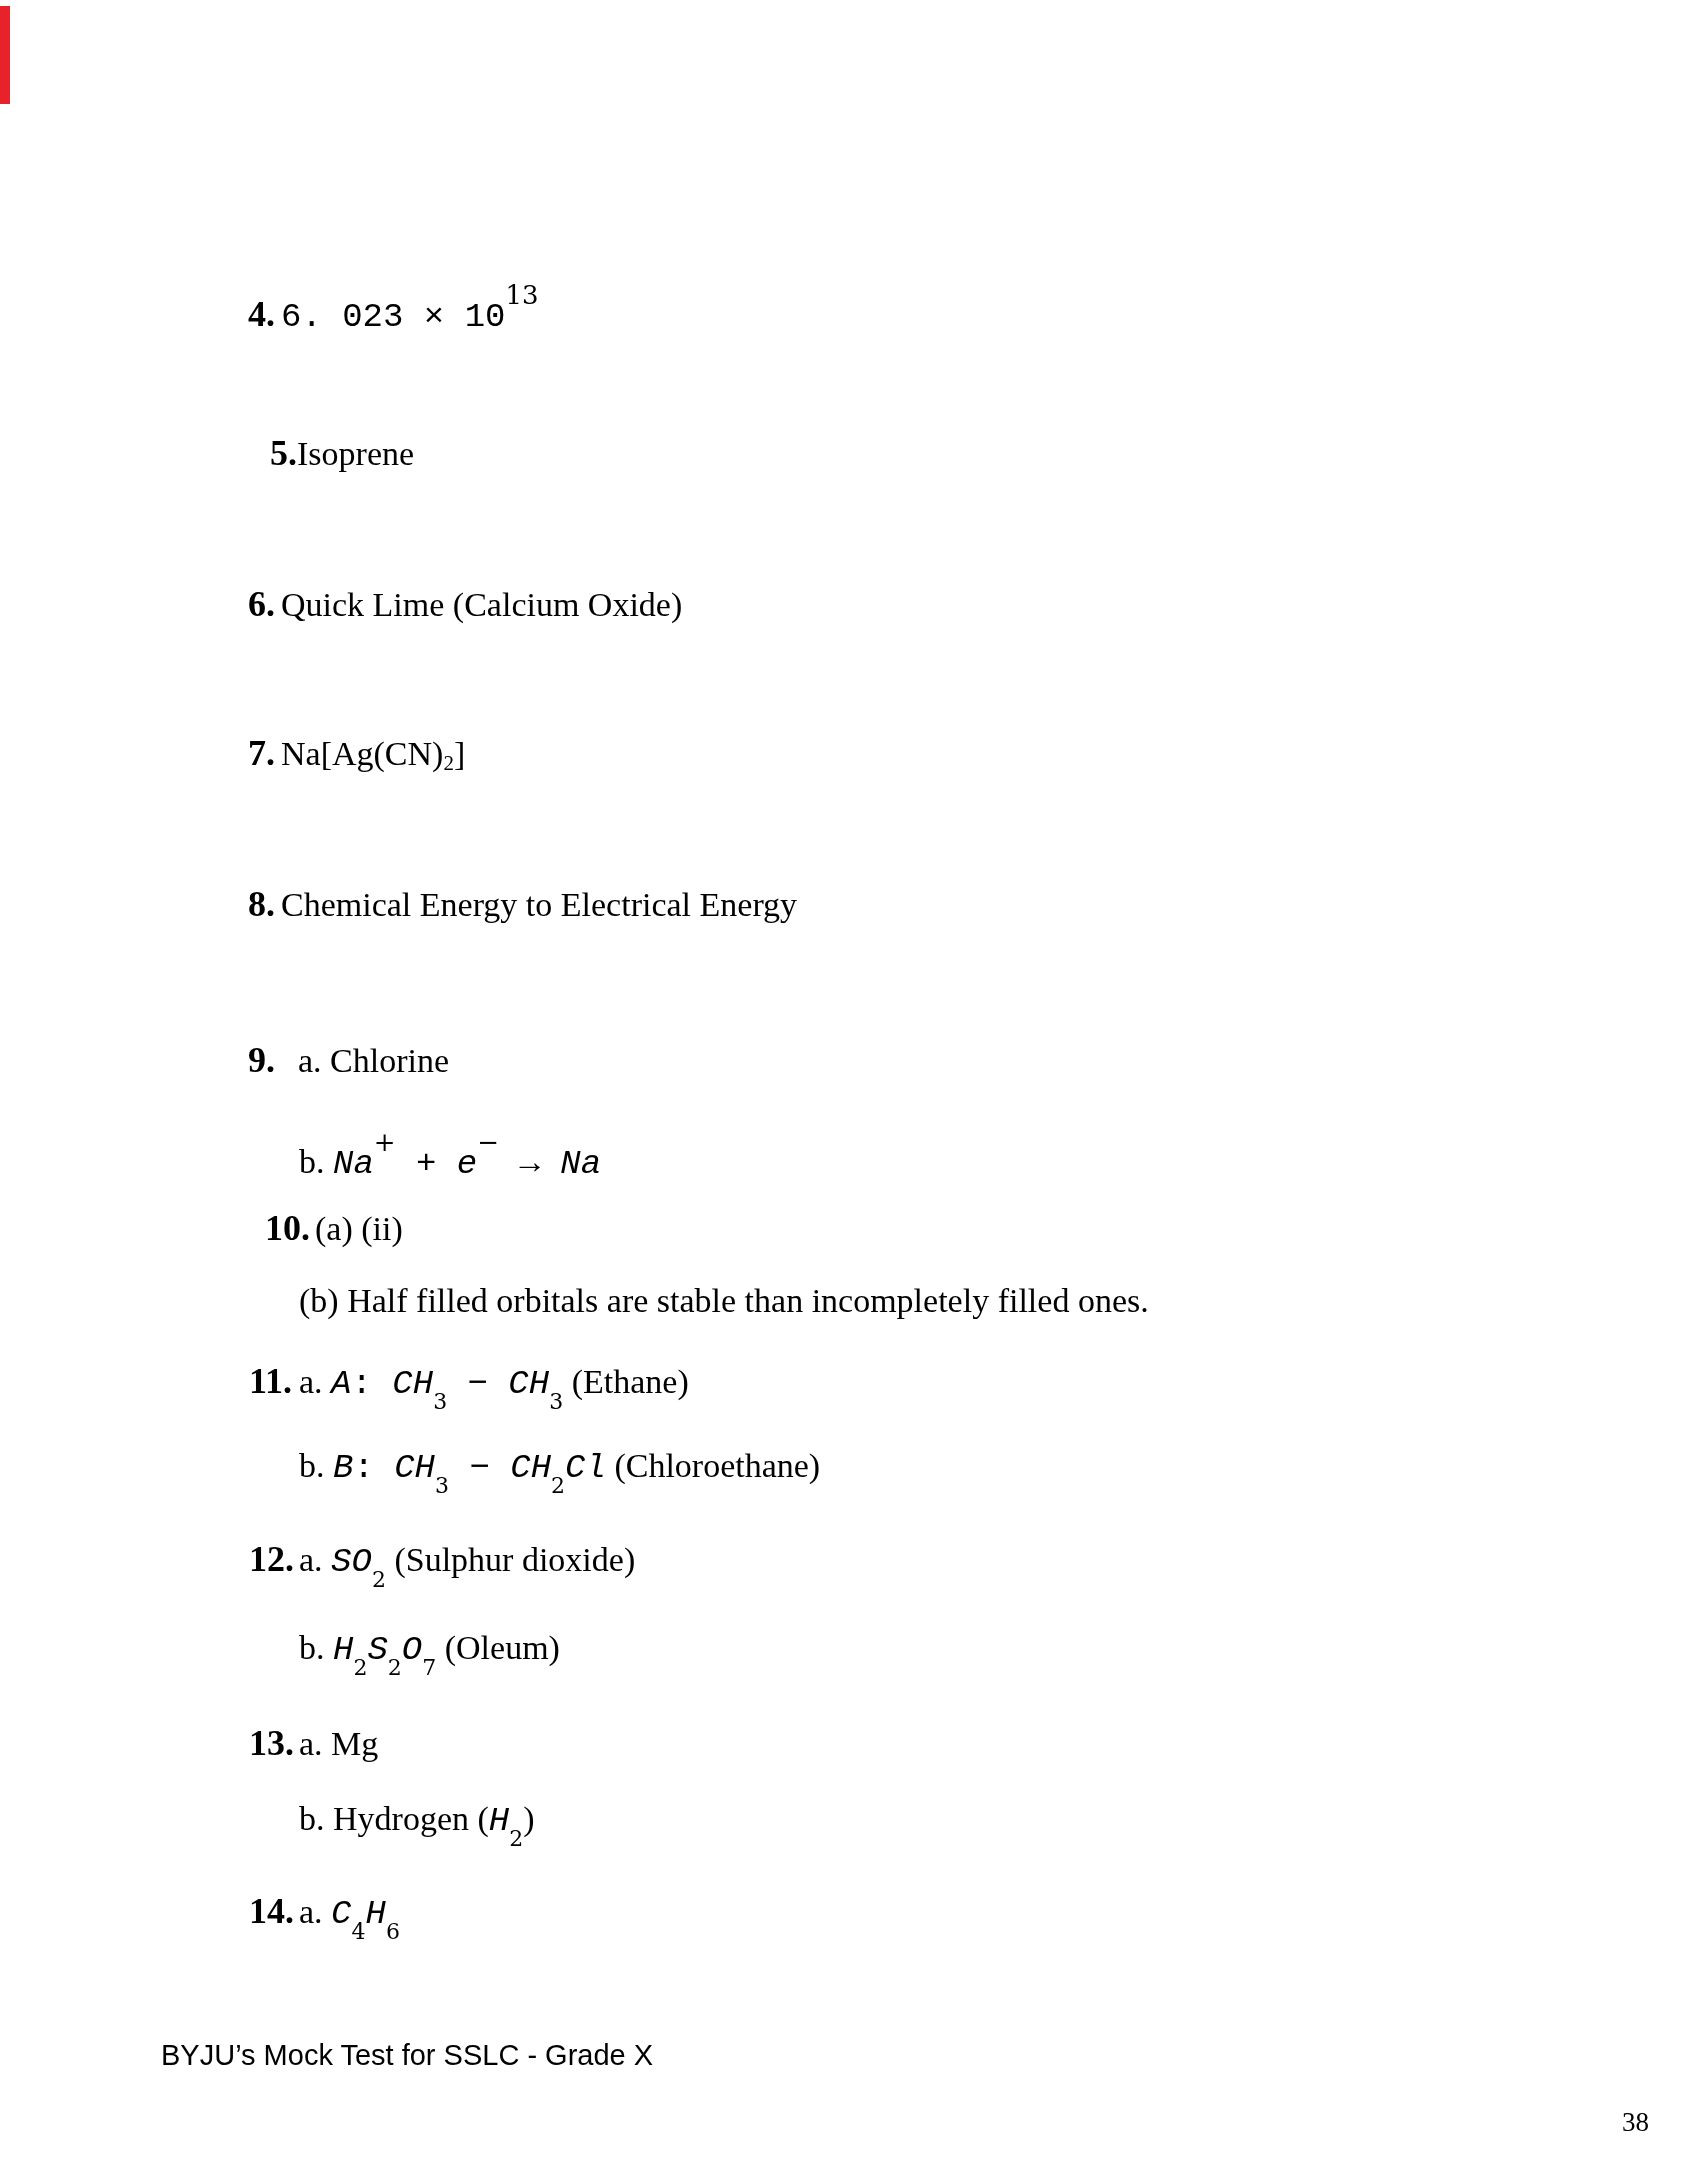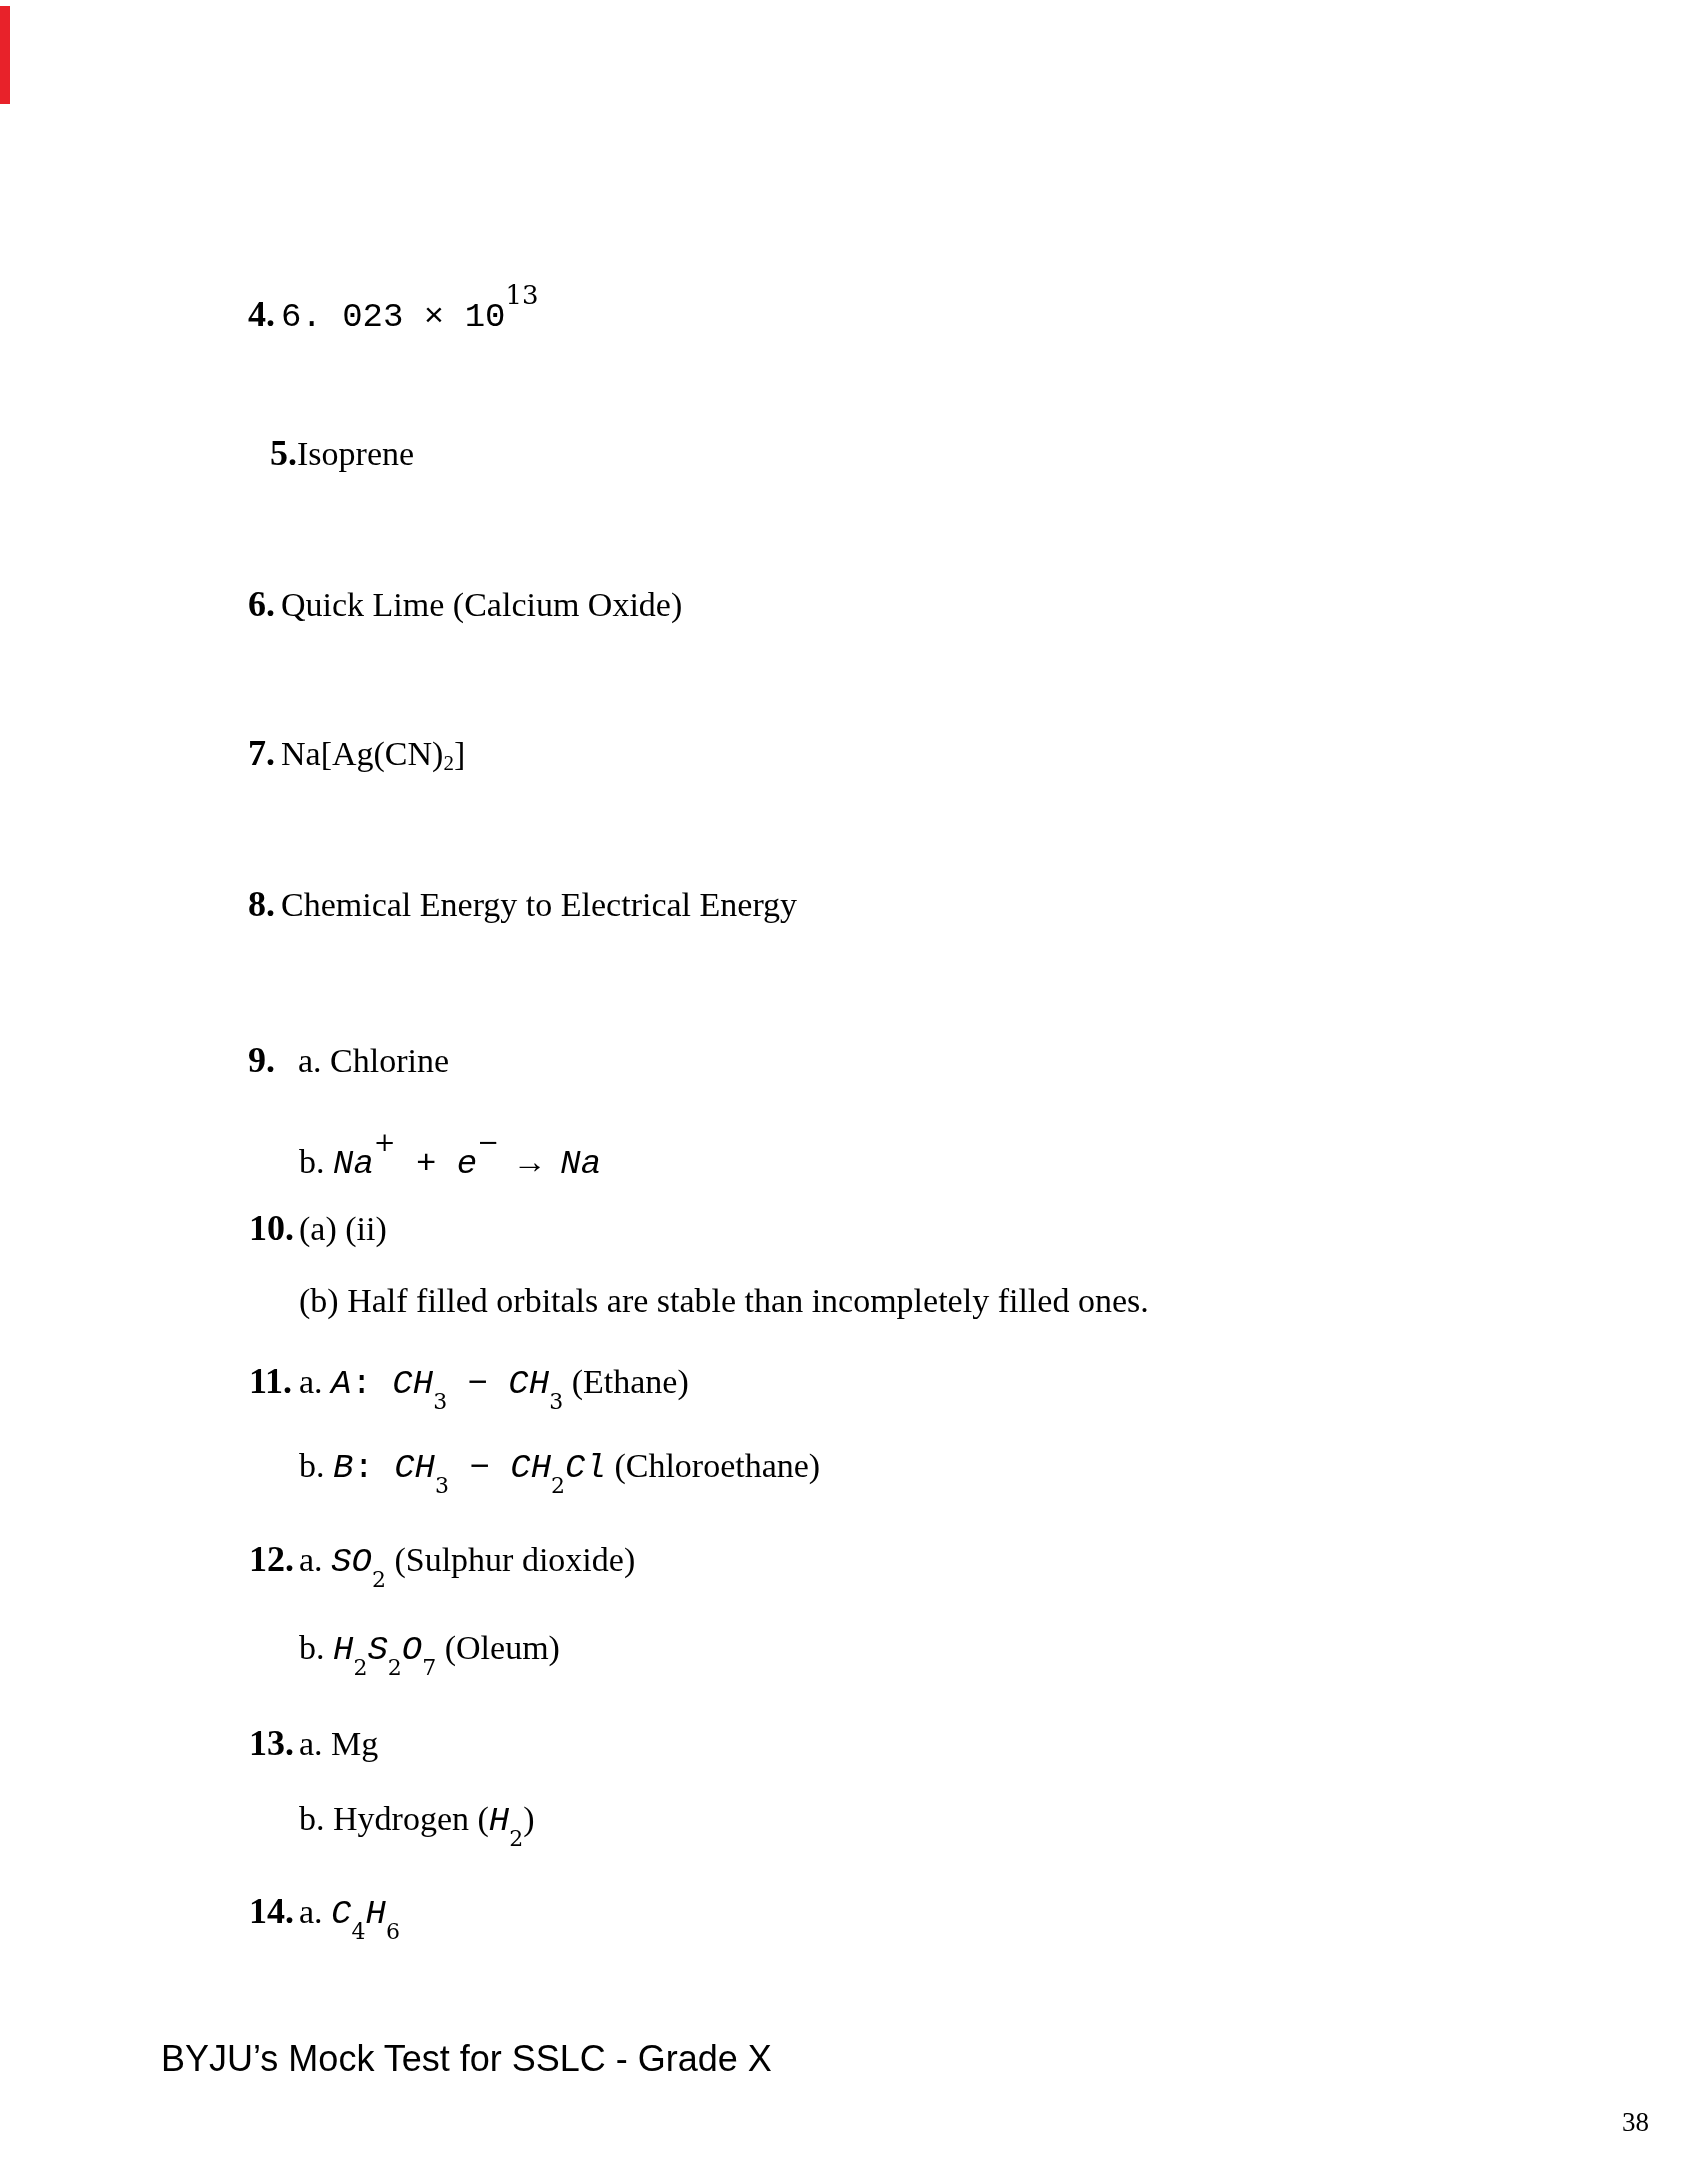--- a/index.html
+++ b/index.html
@@ -8,38 +8,38 @@
   #red-mark{position:absolute;left:0;top:6px;width:10px;height:98px;}
   .line{position:absolute;white-space:nowrap;font-size:34px;line-height:1;}
   .num{display:inline-block;font-weight:bold;font-size:36px;font-family:"Liberation Serif",serif;}
   .t{font-family:"Liberation Serif",serif;}
   .m{font-family:Liberation Mono, monospace;}
   .mi{font-family:Liberation Mono, monospace;font-style:italic;margin-top:16px;}
   .sub{font-family:"DejaVu Serif",serif;font-size:22px;vertical-align:-16px;}
   .sup{font-family:"DejaVu Serif",serif;font-size:26px;vertical-align:22px;}
   .ssub{font-family:"Liberation Serif",serif;font-size:21px;vertical-align:-5px;}
   #footer{position:absolute;left:161px;top:2041px;font-family:"Liberation Sans",sans-serif;
-          font-size:36px;line-height:1;}
+          font-size:29px;line-height:1;}
   #page-number{position:absolute;left:1622px;top:2109px;font-family:"Liberation Serif",serif;
           font-size:27px;line-height:1;}
 </style>
 </head>
 <body>
 
 <div id="page" style="background: rgb(255, 255, 255);">
   <div id="red-mark" style="background: rgb(232, 34, 42);"></div>
   <div id="answers-region">
       <div class="line" style="left: 248px; top: 282px;"><span class="num" style="width: 33px;">4.</span><span class="m">6. 023 × 10</span><span class="sup">13</span></div>
       <div class="line" style="left: 264px; top: 435px; text-align: right;"><span class="num" style="width: 33px;">5.</span><span class="t">Isoprene</span></div>
       <div class="line" style="left: 248px; top: 586px;"><span class="num" style="width: 33px;">6.</span><span class="t">Quick Lime (Calcium Oxide)</span></div>
       <div class="line" style="left: 248px; top: 735px;"><span class="num" style="width: 33px;">7.</span><span class="t">Na[Ag(CN)</span><span class="ssub">2</span><span class="t">]</span></div>
       <div class="line" style="left: 248px; top: 886px;"><span class="num" style="width: 33px;">8.</span><span class="t">Chemical Energy to Electrical Energy</span></div>
       <div class="line" style="left: 248px; top: 1042px;"><span class="num" style="width: 50px;">9.</span><span class="t">a. Chlorine</span></div>
       <div class="line" style="left: 299px; top: 1129px;"><span class="t">b. </span><span class="mi">Na</span><span class="sup">+</span><span class="m"> + </span><span class="mi">e</span><span class="sup">−</span><span class="m"> → </span><span class="mi">Na</span></div>
-      <div class="line" style="left: 249px; top: 1210px;"><span class="num" style="width: 50px;">10.</span><span class="t">(a) (ii)</span></div>
+      <div class="line" style="left: 249px; top: 1210px;"><span class="num" style="width: 50px; margin-left: 16px;">10.</span><span class="t">(a) (ii)</span></div>
       <div class="line" style="left: 299px; top: 1284px;"><span class="t">(b) Half filled orbitals are stable than incompletely filled ones.</span></div>
       <div class="line" style="left: 249px; top: 1363px;"><span class="num" style="width: 50px;">11.</span><span class="t">a. </span><span class="mi">A</span><span class="m">: </span><span class="mi">CH</span><span class="sub">3</span><span class="m"> − </span><span class="mi">CH</span><span class="sub">3</span><span class="t"> (Ethane)</span></div>
       <div class="line" style="left: 299px; top: 1449px;"><span class="t">b. </span><span class="mi">B</span><span class="m">: </span><span class="mi">CH</span><span class="sub">3</span><span class="m"> − </span><span class="mi">CH</span><span class="sub">2</span><span class="mi">Cl</span><span class="t"> (Chloroethane)</span></div>
       <div class="line" style="left: 249px; top: 1541px;"><span class="num" style="width: 50px;">12.</span><span class="t">a. </span><span class="mi">SO</span><span class="sub">2</span><span class="t"> (Sulphur dioxide)</span></div>
       <div class="line" style="left: 299px; top: 1631px;"><span class="t">b. </span><span class="mi">H</span><span class="sub">2</span><span class="mi">S</span><span class="sub">2</span><span class="mi">O</span><span class="sub">7</span><span class="t"> (Oleum)</span></div>
       <div class="line" style="left: 249px; top: 1725px;"><span class="num" style="width: 50px;">13.</span><span class="t">a. Mg</span></div>
       <div class="line" style="left: 299px; top: 1802px;"><span class="t">b. Hydrogen (</span><span class="mi">H</span><span class="sub">2</span><span class="t">)</span></div>
       <div class="line" style="left: 249px; top: 1893px;"><span class="num" style="width: 50px;">14.</span><span class="t">a. </span><span class="mi">C</span><span class="sub">4</span><span class="mi">H</span><span class="sub">6</span></div>
     </div>
   <div id="footer">BYJU’s Mock Test for SSLC - Grade X</div>

